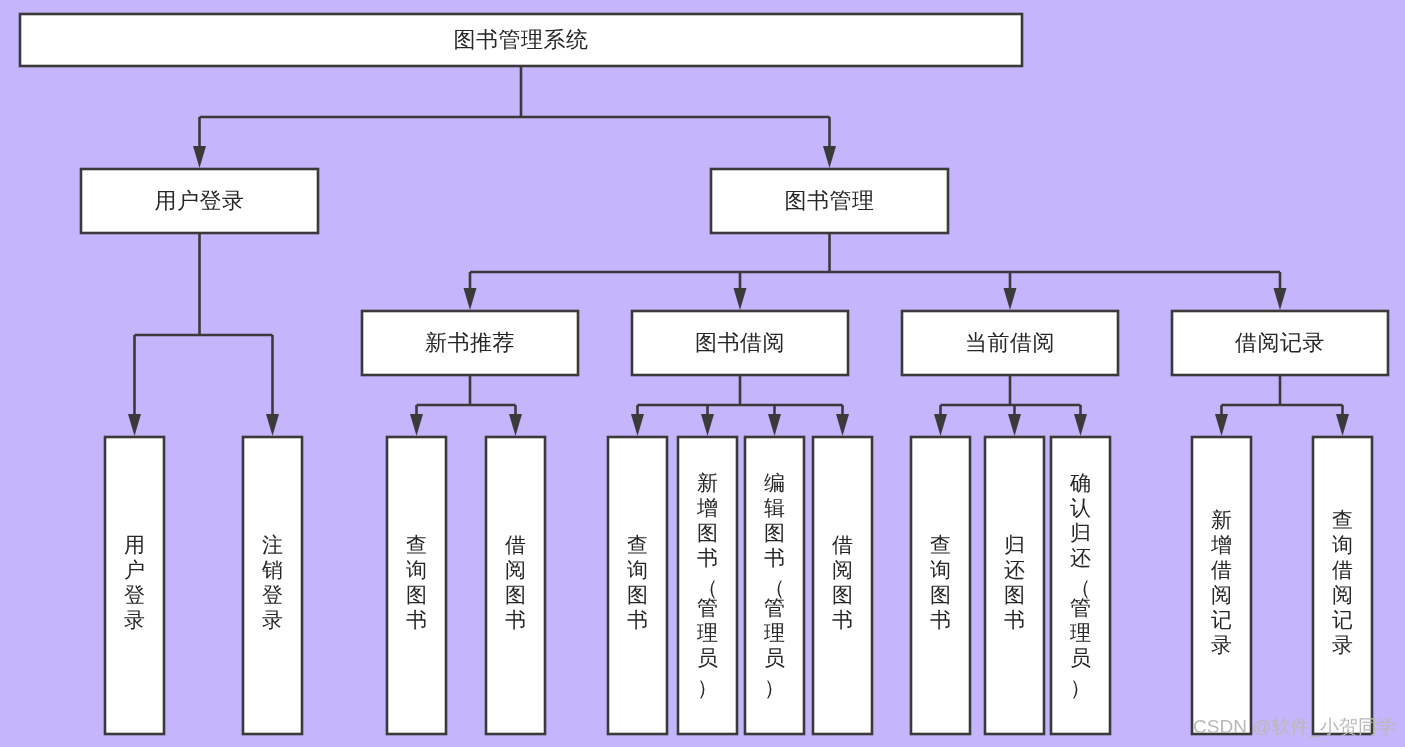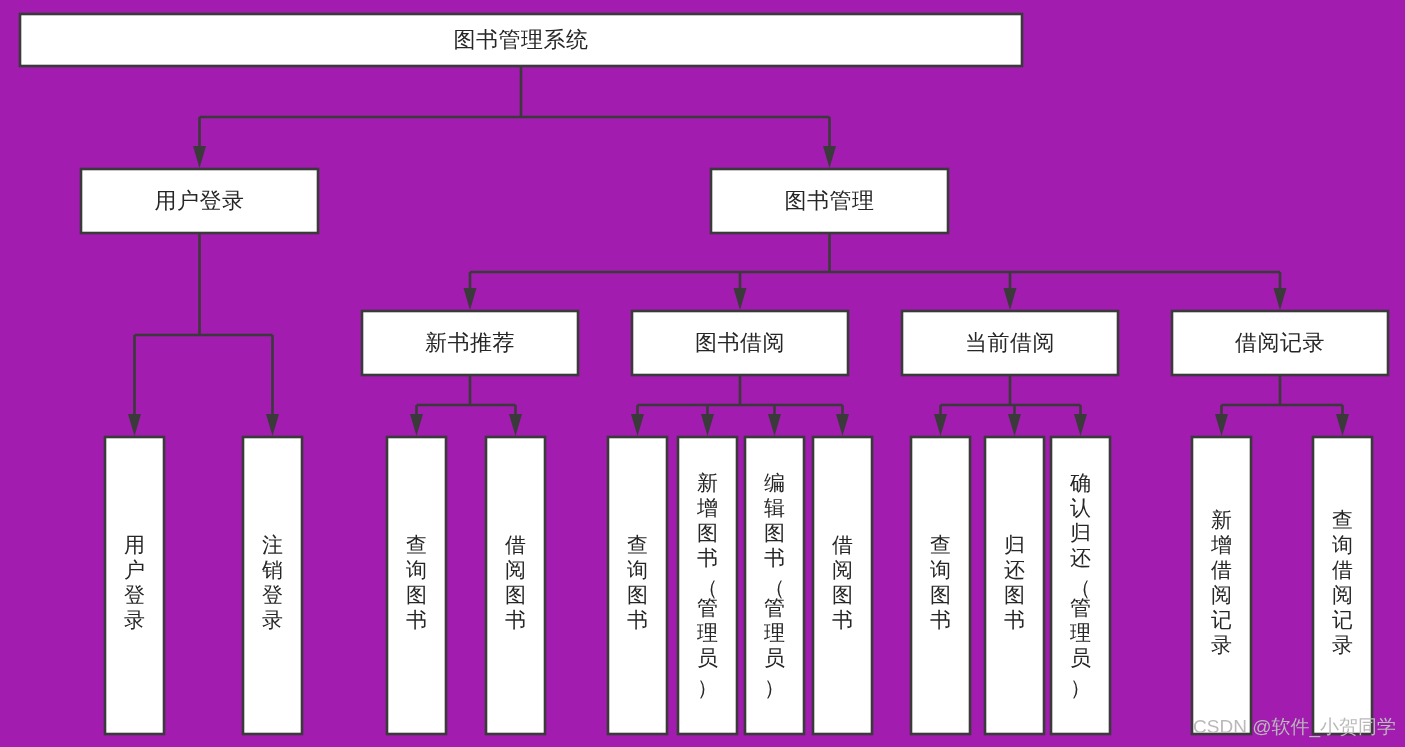--- a/index.html
+++ b/index.html
@@ -8,21 +8,21 @@
     padding: 0;
     background: #ffffff;
   }
   body {
     font-family: "Liberation Sans", "DejaVu Sans", sans-serif;
   }
   #diagram-root {
     position: relative;
     width: 1405px;
     height: 747px;
-    background: #a21caf;
+    background: #c4b5fd;
     overflow: hidden;
   }
   svg.diagram-canvas {
     position: absolute;
     left: 0;
     top: 0;
     width: 1405px;
     height: 747px;
     display: block;
   }

